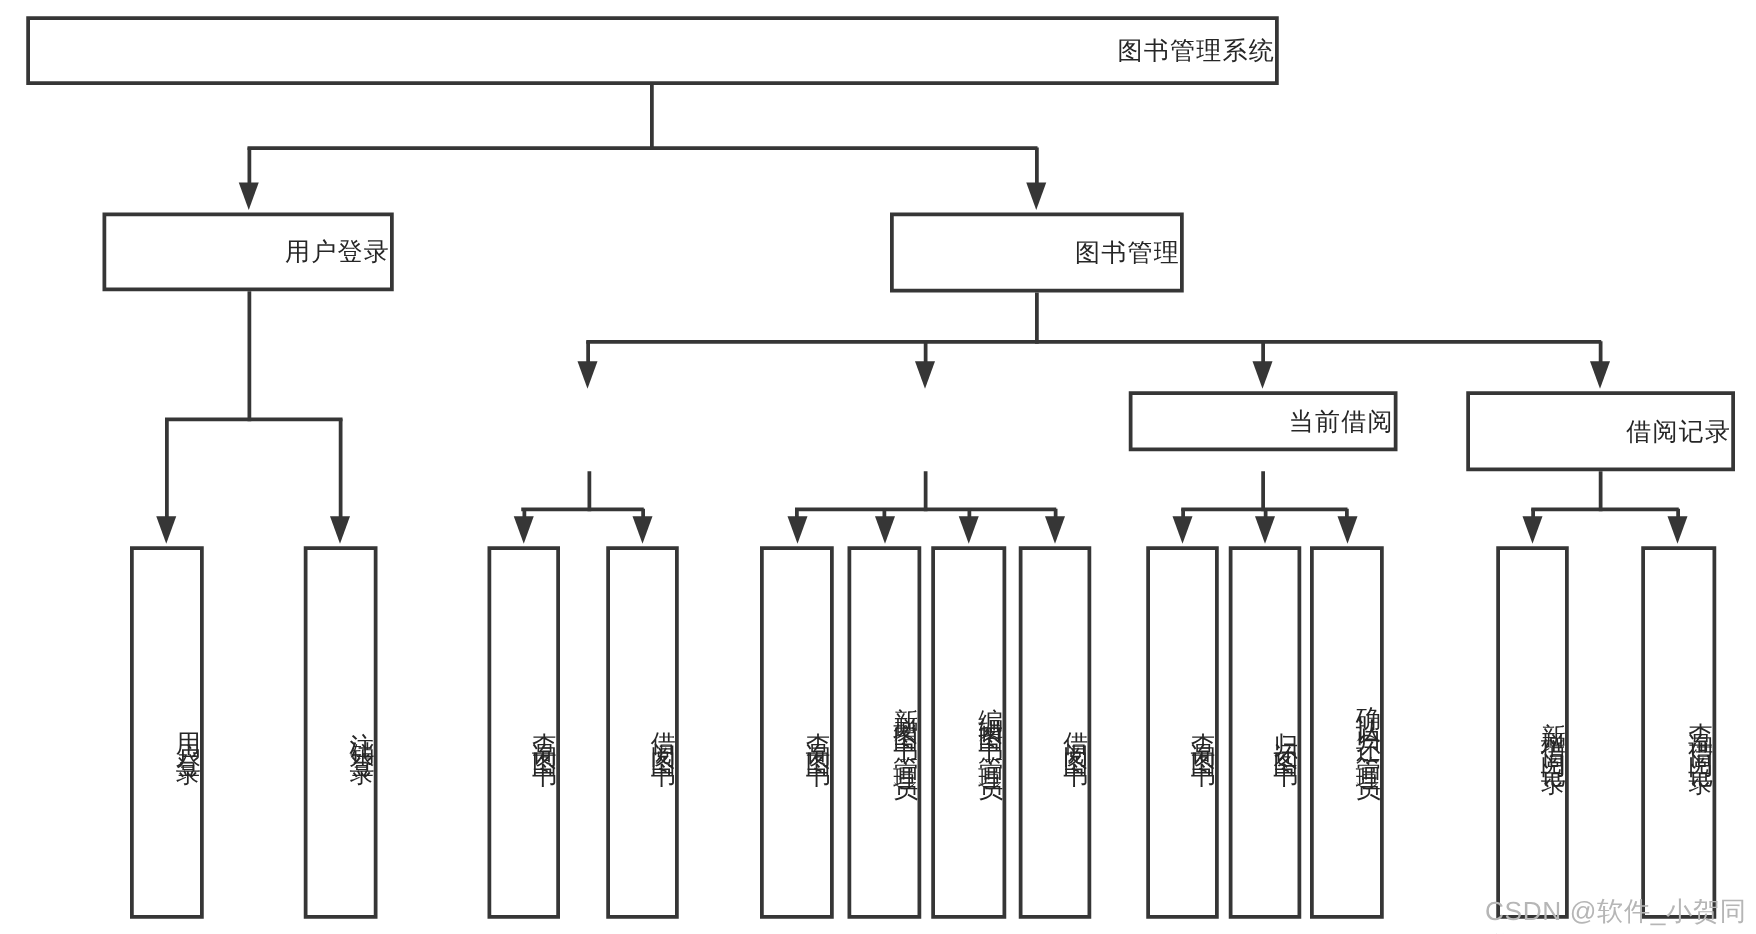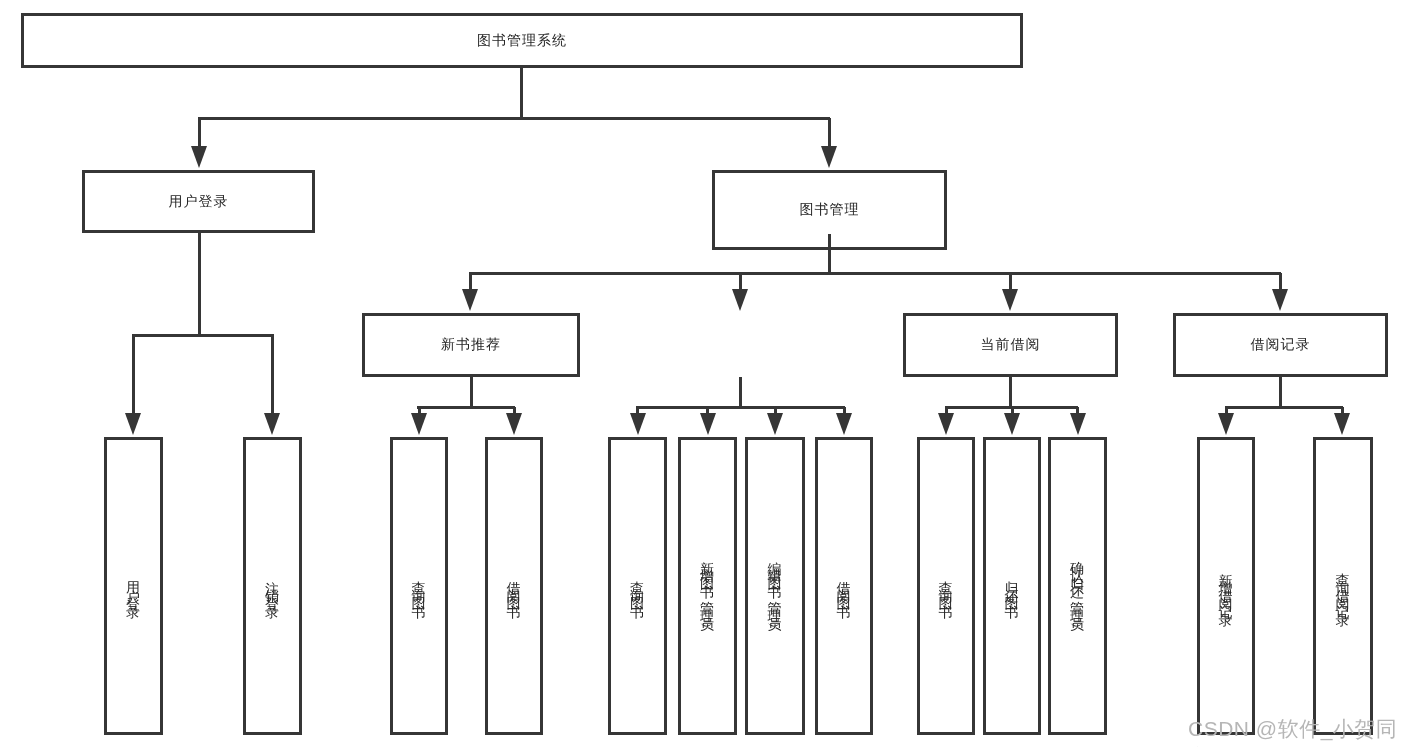--- a/index.html
+++ b/index.html
@@ -8,22 +8,22 @@
     --wm:#b6b6b6;
     --bg:#ffffff;
   }
   html,body{margin:0;padding:0;background:#fff;}
   .canvas{
     position:relative;width:1405px;height:747px;background:var(--bg);
     font-family:"Liberation Sans","DejaVu Sans",sans-serif;overflow:hidden;
   }
   .box{
     position:absolute;border:3px solid var(--line);background:#fff;
-    display:flex;align-items:center;justify-content:center;
-    box-sizing:border-box;color:var(--text);font-size:14px;
+    display:flex;align-items:center;justify-content:flex-end;
+    box-sizing:border-box;color:var(--text);font-size:20px;
     letter-spacing:1px;white-space:nowrap;
   }
   .vbox span{
     writing-mode:vertical-rl;text-orientation:mixed;
     letter-spacing:8px;line-height:1;white-space:normal;
   }
   .vline{position:absolute;width:3px;background:var(--line);}
   .hline{position:absolute;height:3px;background:var(--line);}
   .tri{
     position:absolute;width:0;height:0;
@@ -47,21 +47,21 @@
   <div class="vline" style="left:520px;top:68px;height:52px"></div>
   <div class="hline" style="left:198px;top:117px;width:632px"></div>
   <div class="vline" style="left:198px;top:118px;height:32px"></div>
   <div class="tri" style="left:191px;top:146px"></div>
   <div class="vline" style="left:828px;top:118px;height:32px"></div>
   <div class="tri" style="left:821px;top:146px"></div>
 
   <div class="box" style="left:82px;top:170px;width:233px;height:63px">
     <span>用户登录</span>
   </div>
-  <div class="box" style="left:712px;top:170px;width:235px;height:80px">
+  <div class="box" style="left:712px;top:170px;width:235px;height:64px">
     <span>图书管理</span>
   </div>
 
   <div class="vline" style="left:198px;top:233px;height:104px"></div>
   <div class="hline" style="left:132px;top:334px;width:142px"></div>
   <div class="vline" style="left:132px;top:335px;height:82px"></div>
   <div class="tri" style="left:125px;top:413px"></div>
   <div class="vline" style="left:271px;top:335px;height:82px"></div>
   <div class="tri" style="left:264px;top:413px"></div>
 
@@ -69,24 +69,21 @@
   <div class="hline" style="left:469px;top:272px;width:812px"></div>
   <div class="vline" style="left:469px;top:273px;height:20px"></div>
   <div class="tri" style="left:462px;top:289px"></div>
   <div class="vline" style="left:739px;top:273px;height:20px"></div>
   <div class="tri" style="left:732px;top:289px"></div>
   <div class="vline" style="left:1009px;top:273px;height:20px"></div>
   <div class="tri" style="left:1002px;top:289px"></div>
   <div class="vline" style="left:1279px;top:273px;height:20px"></div>
   <div class="tri" style="left:1272px;top:289px"></div>
 
-  <div class="box" style="left:362px;top:313px;width:218px;height:64px">
-    <span>新书推荐</span>
-  </div>
-  <div class="box" style="left:903px;top:313px;width:215px;height:64px">
+  <div class="box" style="left:903px;top:313px;width:215px;height:48px">
     <span>当前借阅</span>
   </div>
   <div class="box" style="left:1173px;top:313px;width:215px;height:64px">
     <span>借阅记录</span>
   </div>
 
   <div class="vline" style="left:470px;top:377px;height:32px"></div>
   <div class="hline" style="left:417px;top:406px;width:98px"></div>
   <div class="vline" style="left:418px;top:407px;height:10px"></div>
   <div class="tri" style="left:411px;top:413px"></div>

